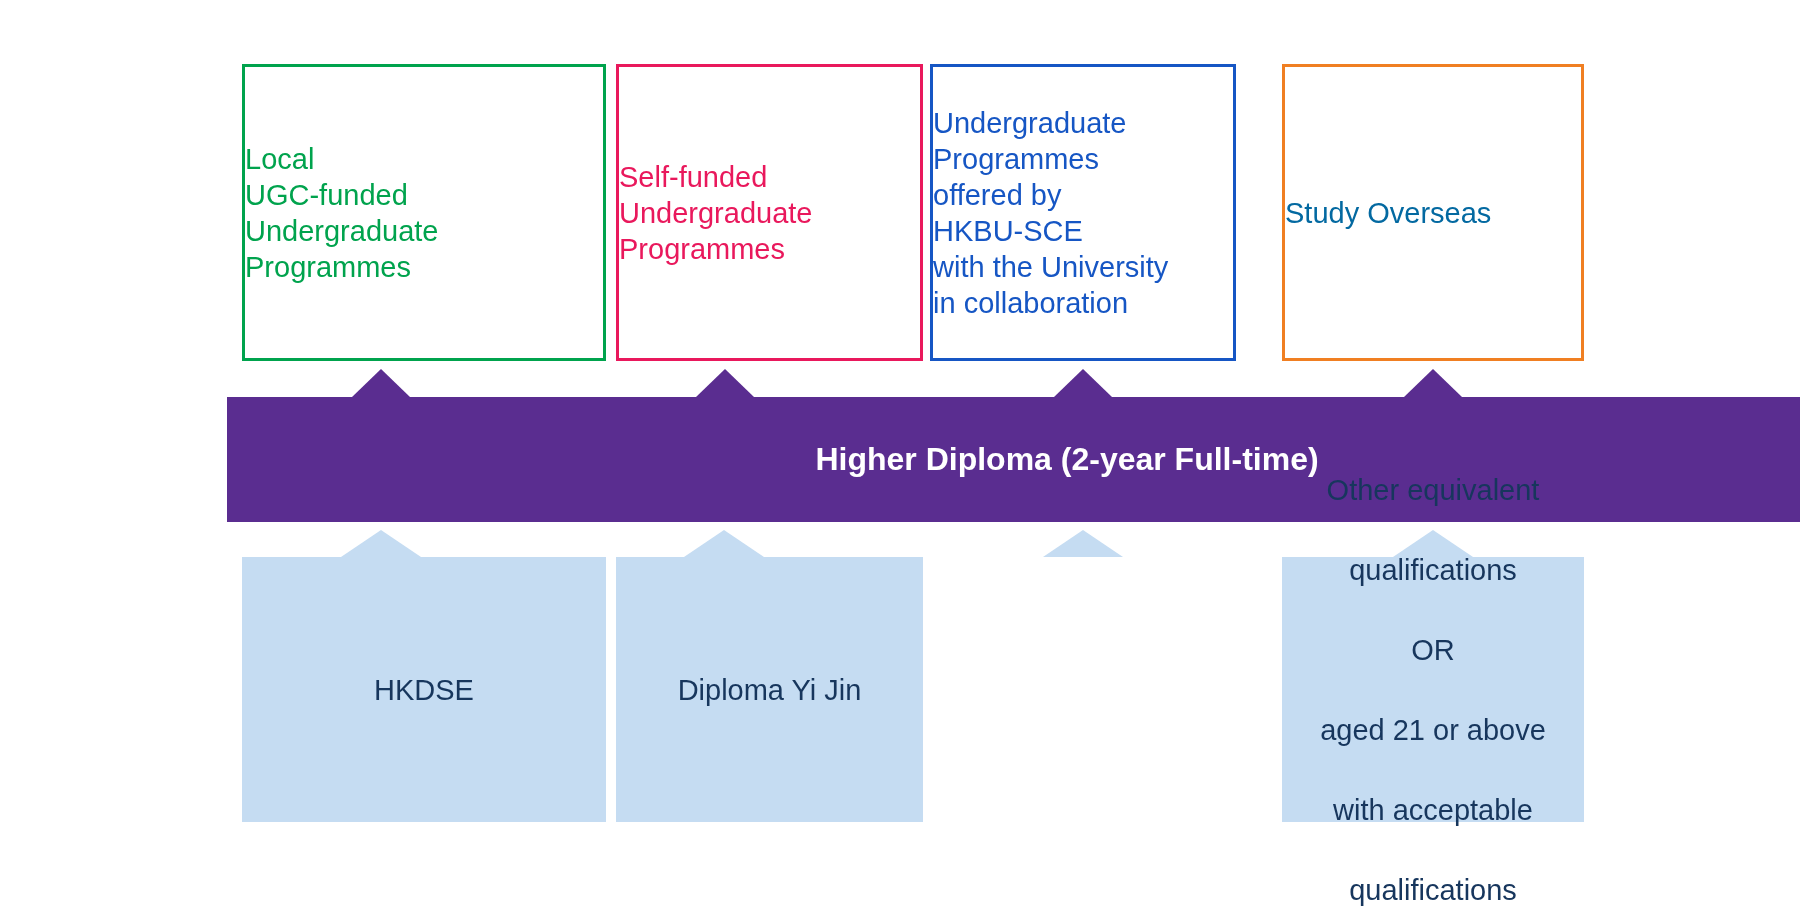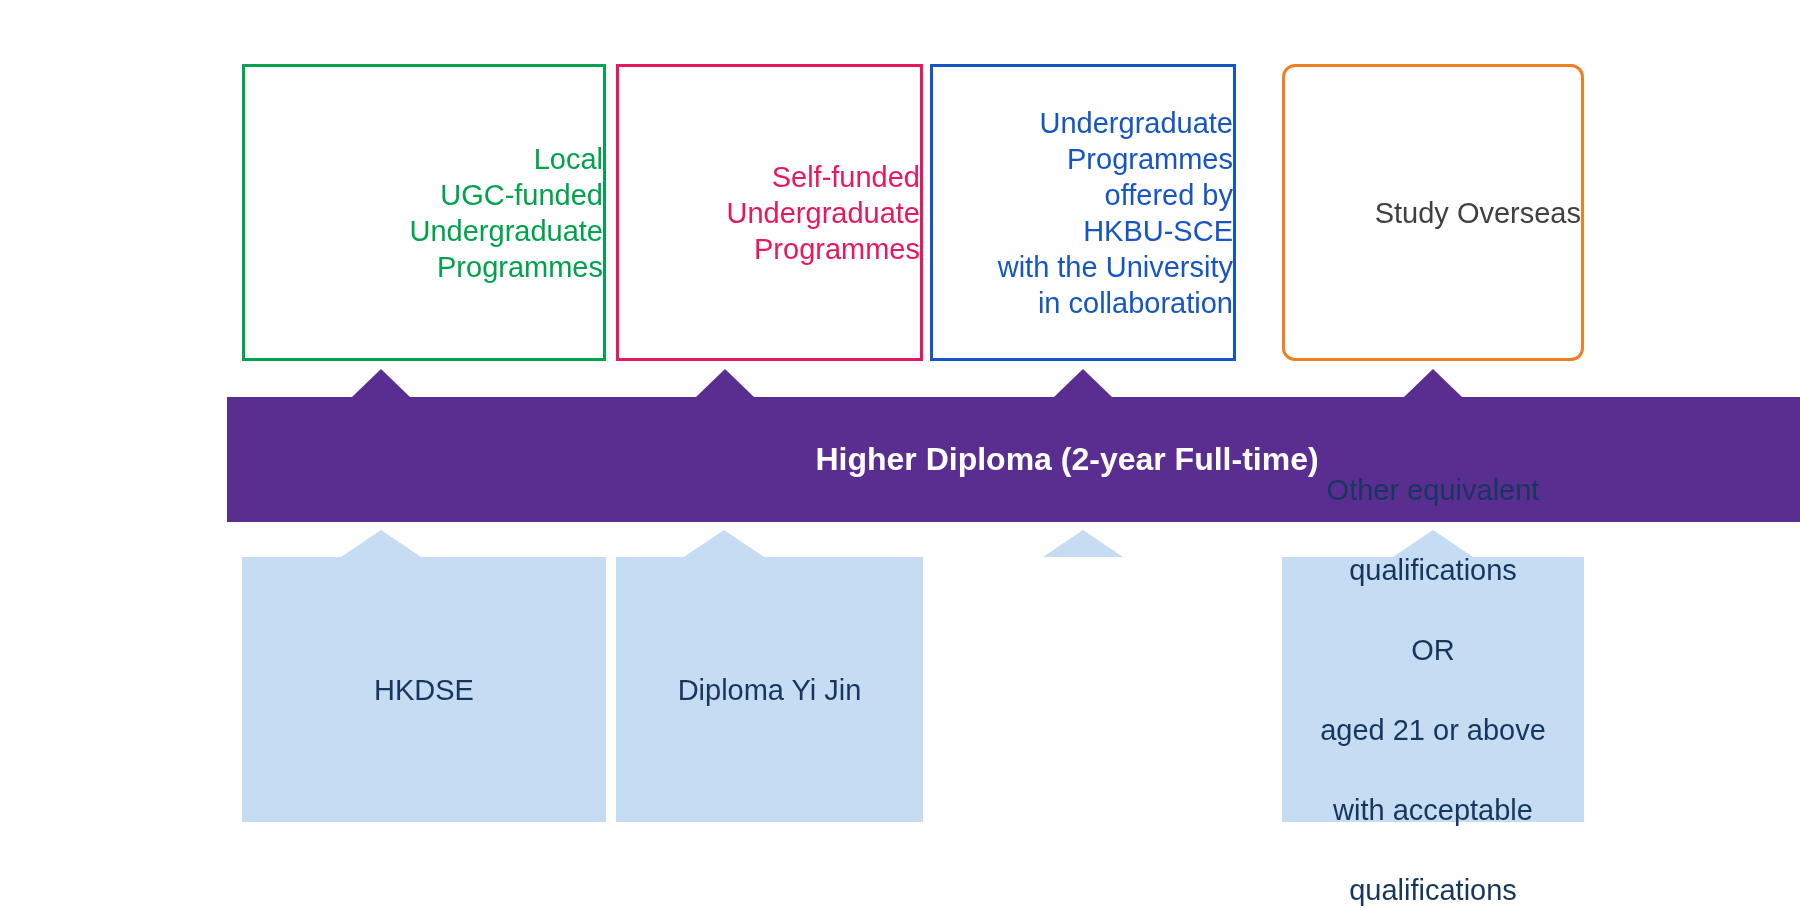--- a/index.html
+++ b/index.html
@@ -10,27 +10,27 @@
   
   .col1{left:242px;width:364px;}
   .col2{left:571px;width:307px;margin-left:45px;}
   .col3{left:930px;width:306px;}
   .col4{left:1282px;width:302px;}
 
   
   .obox{
     position:absolute;top:64px;height:297px;box-sizing:border-box;
     background:#ffffff;border:3px solid;display:flex;flex-direction:column;
-    align-items:flex-end;justify-content:center;text-align:center;
+    align-items:flex-start;justify-content:center;text-align:center;
     font-size:29px;line-height:36px;
   }
   .obox.green{border-color:#00A34D;color:#00A34D;}
   .obox.pink{border-color:#E9185C;color:#E9185C;}
   .obox.blue{border-color:#1656C4;color:#1656C4;}
-  .obox.orange{border-color:#F07F22;color:#404040;border-radius:13px;}
+  .obox.orange{border-color:#F07F22;color:#0369a1;}
 
   
   .banner{
     position:absolute;left:227px;top:397px;width:1632px;height:125px;
     background:#5A2D90;display:flex;align-items:center;justify-content:center;
     color:#ffffff;font-size:32px;font-weight:bold;padding-left:24px;
   }
   .tri-purple{
     position:absolute;top:369px;width:0;height:0;
     border-left:29px solid transparent;border-right:29px solid transparent;

